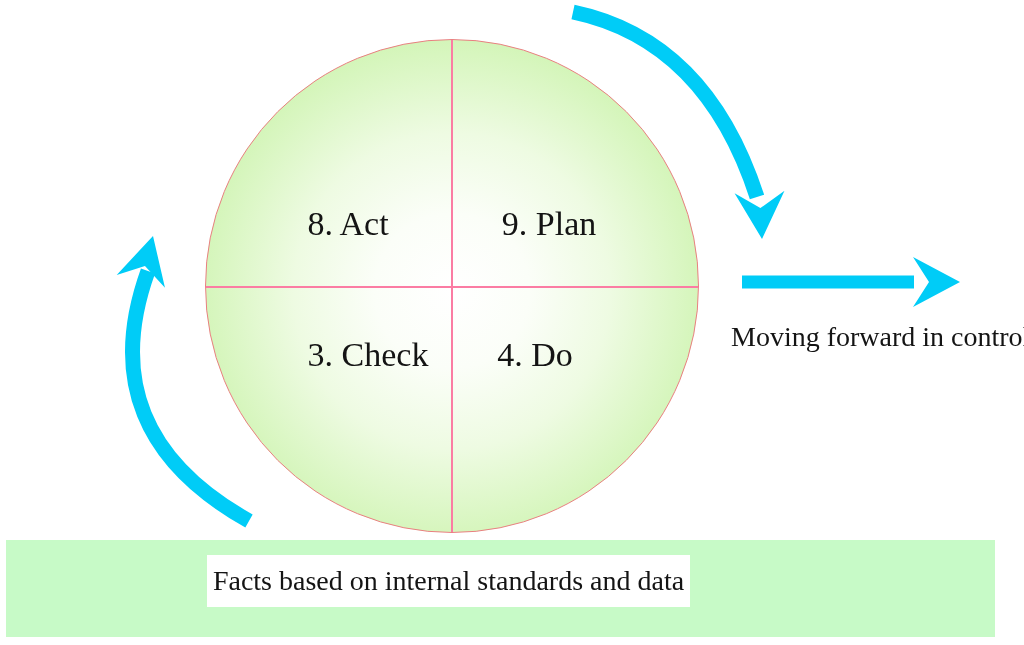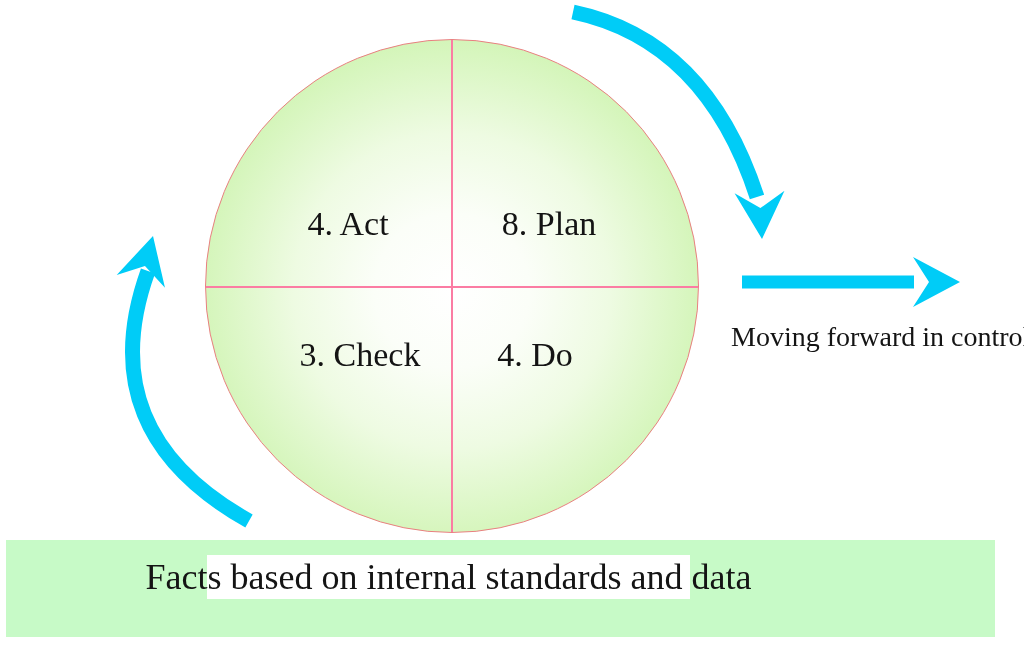--- a/index.html
+++ b/index.html
@@ -15,24 +15,24 @@
   .abs { position: absolute; }
 
   
   .banner {
     left: 6px; top: 540px;
     width: 989px; height: 97px;
     background: #c7fac7;
   }
   .facts-box {
     left: 207px; top: 555px;
-    width: 483px; height: 44px;
+    width: 483px; height: 52px;
     background: #ffffff;
     display: flex; align-items: center; justify-content: center;
-    font-size: 36px;
+    font-size: 28px;
     white-space: nowrap;
   }
 
   
   .pdca-circle {
     left: 205px; top: 39px;
     width: 494px; height: 494px;
     border-radius: 50%;
     border: 1.5px solid #e98080;
     box-sizing: border-box;
@@ -50,21 +50,21 @@
     background: #fb7ca3;
   }
 
   .q-label {
     transform: translate(-50%, -50%);
     font-size: 34px;
     white-space: nowrap;
   }
   .q-act   { left: 348px; top: 224px; }
   .q-plan  { left: 549px; top: 224px; }
-  .q-check { left: 360px; top: 355px; }
+  .q-check { left: 368px; top: 355px; }
   .q-do    { left: 535px; top: 355px; }
 
   .forward-label {
     left: 731px; top: 321px;
     font-size: 28px;
     white-space: nowrap;
   }
 
   .arrow-layer {
     left: 0; top: 0;
@@ -79,22 +79,22 @@
 
   <div class="abs banner"></div>
   <div class="abs facts-box">
     <span>Facts based on internal standards and data</span>
   </div>
 
   <div class="abs pdca-circle"></div>
   <div class="abs divider-v"></div>
   <div class="abs divider-h"></div>
 
-  <div class="abs q-label q-act">4. Act</div>
-  <div class="abs q-label q-plan">8. Plan</div>
+  <div class="abs q-label q-act">8. Act</div>
+  <div class="abs q-label q-plan">9. Plan</div>
   <div class="abs q-label q-check">3. Check</div>
   <div class="abs q-label q-do">4. Do</div>
 
   <svg class="abs arrow-layer" width="1024" height="645" viewBox="0 0 1024 645" xmlns="http://www.w3.org/2000/svg">
 
     <g>
       <path d="M573 12 Q706 40 757 197" fill="none" stroke="#00ccf7" stroke-width="15"></path>
       <path d="M0 0 L-25 47 L0 31 L25 47 Z" fill="#00ccf7" transform="translate(762,239) rotate(177)"></path>
     </g>
 

